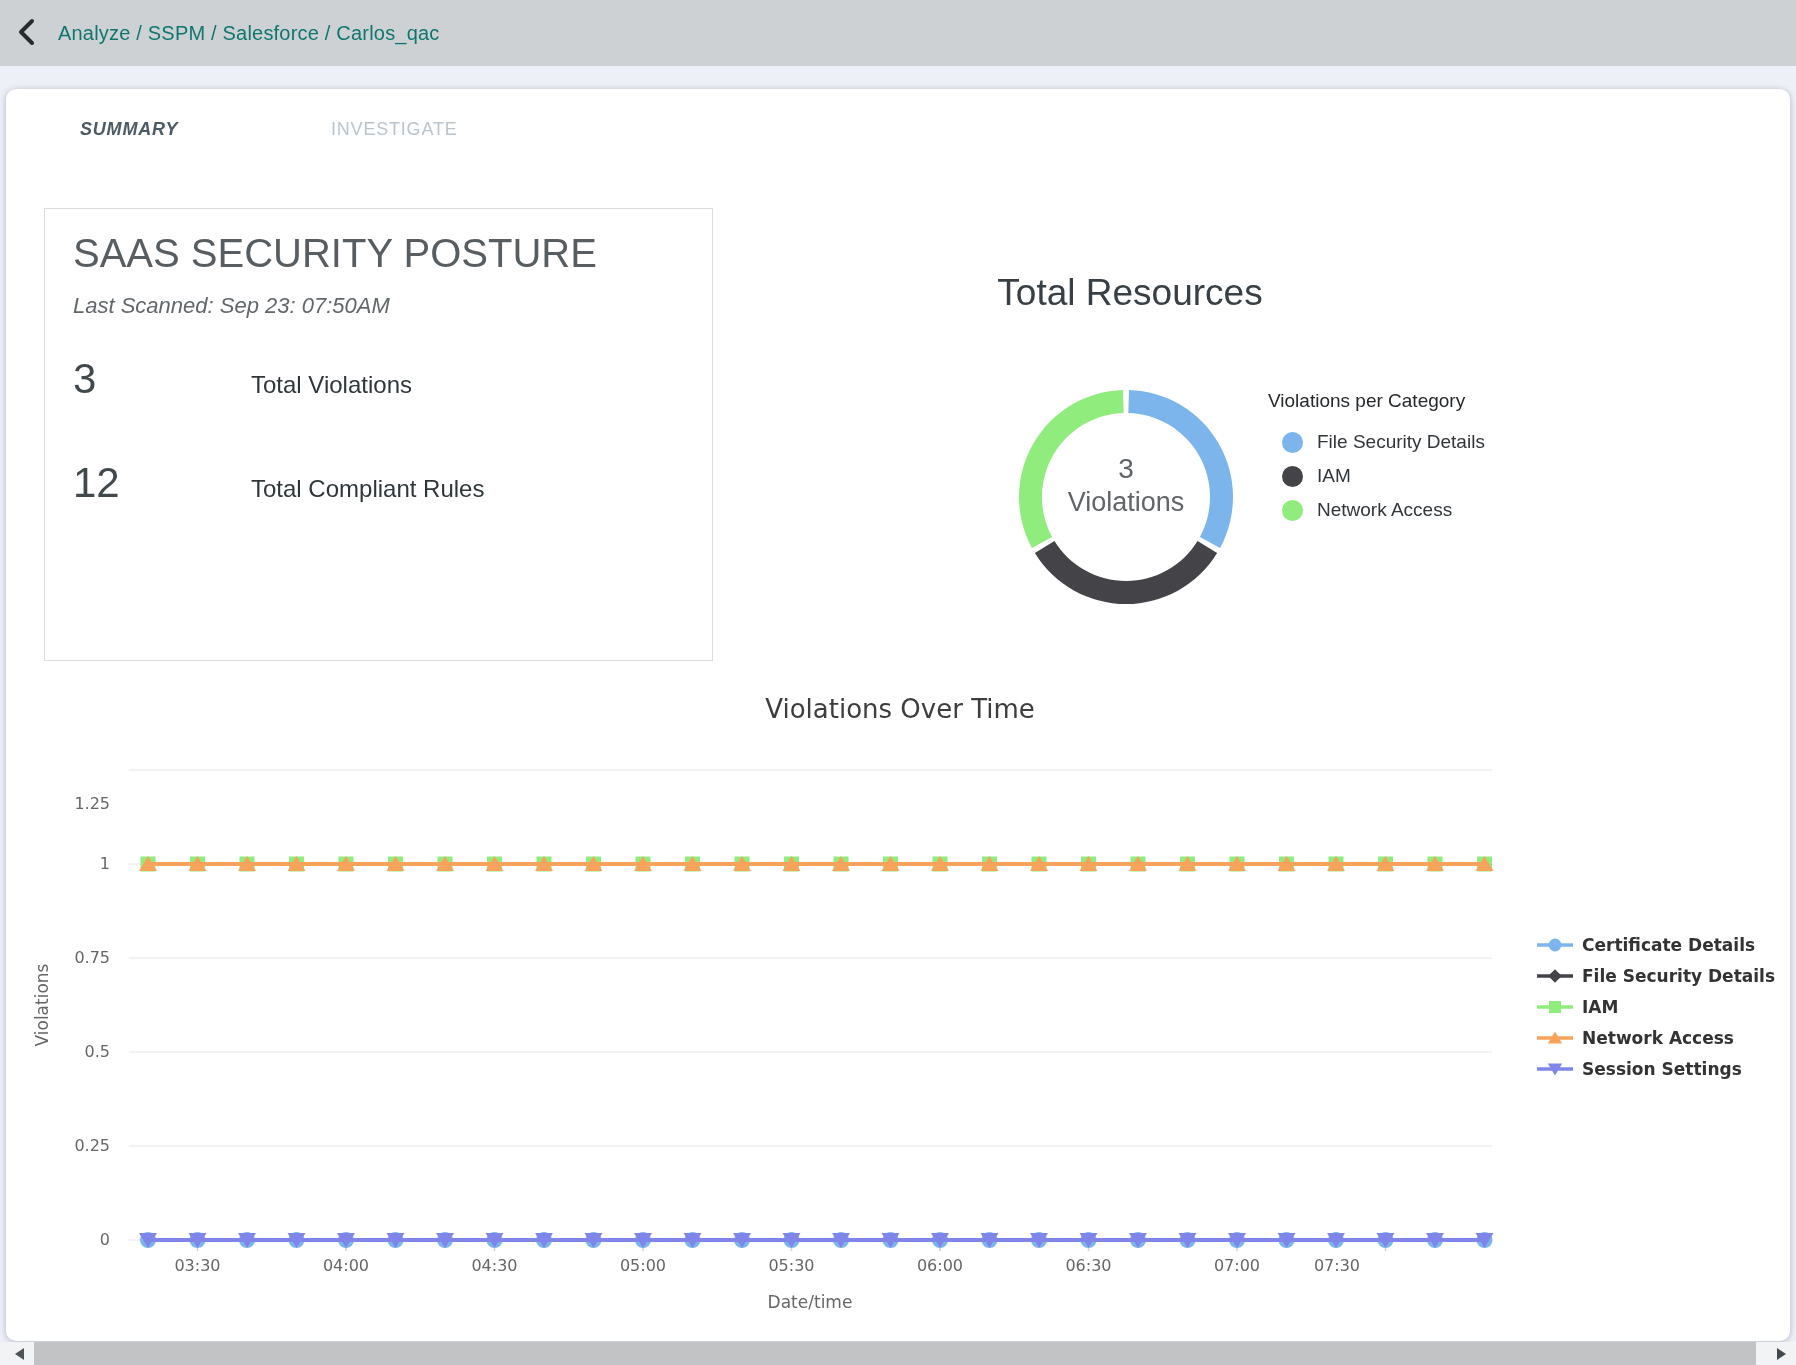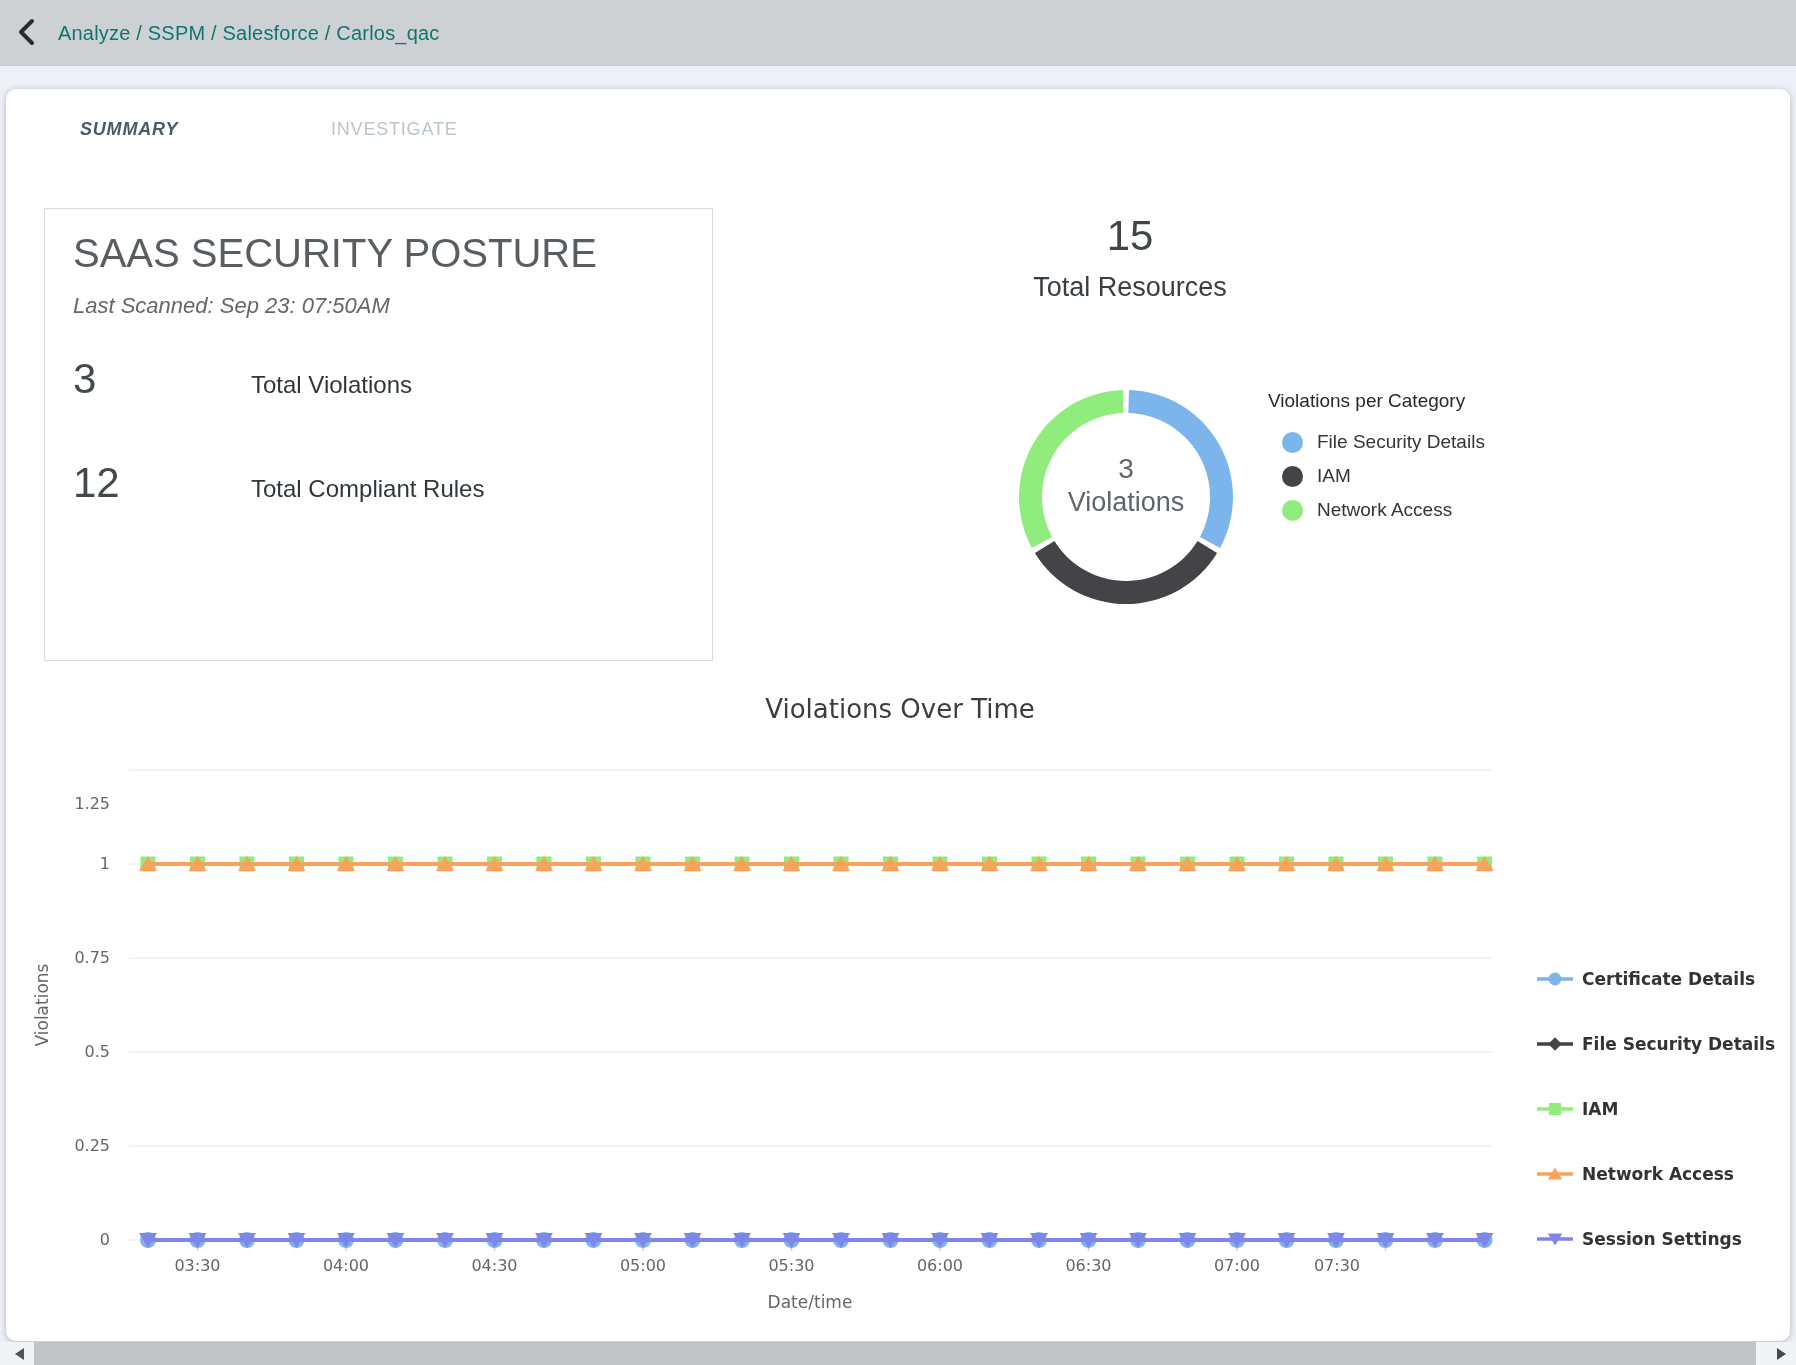--- a/index.html
+++ b/index.html
@@ -31,21 +31,21 @@
   .card-subtitle{position:absolute;left:28px;top:84px;font-size:22px;font-style:italic;color:#61676b;}
   .stat-value{position:absolute;left:28px;font-size:42px;color:#42494d;}
   .stat-label{position:absolute;left:206px;font-size:24px;color:#2f373b;}
   .stat-value.v1{top:146px;} .stat-label.l1{top:162px;}
   .stat-value.v2{top:250px;} .stat-label.l2{top:266px;}
 
   
   .res-value{position:absolute;left:930px;top:212px;width:400px;text-align:center;
              font-size:42px;color:#3f464a;z-index:6;}
   .res-label{position:absolute;left:930px;top:272px;width:400px;text-align:center;
-             font-size:27px;color:#394045;z-index:6;}
+             font-size:37px;color:#394045;z-index:6;}
 
   
   #donut-svg{position:absolute;left:986px;top:357px;z-index:5;}
   .donut-center{position:absolute;left:1026px;width:200px;text-align:center;color:#5f6569;z-index:6;}
   .dc-num{top:453px;font-size:28px;}
   .dc-text{top:487px;font-size:27px;}
   .donut-legend{position:absolute;left:1268px;top:390px;z-index:6;}
   .dl-title{font-size:19px;font-weight:normal;color:#26292c;}
   .dl-items{margin-top:13px;padding-left:14px;}
   .dl-item{display:flex;align-items:center;height:34px;cursor:pointer;}
@@ -57,21 +57,21 @@
   .chart-title{position:absolute;left:500px;top:694px;width:800px;text-align:center;
                font-size:26px;color:#3d3d3d;z-index:6;}
   .ytick{position:absolute;left:0;width:110px;text-align:right;font-size:16px;color:#666;z-index:6;}
   .xtick{position:absolute;top:1256px;width:90px;margin-left:-45px;text-align:center;
          font-size:16px;color:#666;z-index:6;}
   .y-axis-title{position:absolute;left:-18px;top:995px;width:120px;text-align:center;
                 transform:rotate(-90deg);font-size:17px;color:#666;z-index:6;}
   .x-axis-title{position:absolute;left:410px;top:1292px;width:800px;text-align:center;
                 font-size:17px;color:#666;z-index:6;}
   .chart-legend{position:absolute;left:1536px;top:929px;display:flex;flex-direction:column;z-index:6;}
-  .cl-item{display:flex;align-items:center;height:31px;cursor:pointer;margin-top:34px;}
+  .cl-item{display:flex;align-items:center;height:31px;cursor:pointer;}
   .cl-label{margin-left:8px;font-size:17px;font-weight:bold;color:#333;}
 
   
   .h-scrollbar{position:absolute;left:0;top:1342px;width:1796px;height:23px;background:#f2f3f4;z-index:25;}
   .sb-btn{position:absolute;top:0;width:27px;height:23px;background:#f2f3f4;border:none;padding:0;
           display:flex;align-items:center;justify-content:center;cursor:pointer;}
   .sb-left{left:6px;} .sb-right{left:1768px;}
   .tri-left{width:0;height:0;border-top:6px solid transparent;border-bottom:6px solid transparent;
             border-right:9px solid #4e5357;}
   .tri-right{width:0;height:0;border-top:6px solid transparent;border-bottom:6px solid transparent;
@@ -101,21 +101,20 @@
 
   <div class="posture-card">
     <div class="card-title">SAAS SECURITY POSTURE</div>
     <div class="card-subtitle">Last Scanned: Sep 23: 07:50AM</div>
     <div class="stat-value v1">3</div>
     <div class="stat-label l1">Total Violations</div>
     <div class="stat-value v2">12</div>
     <div class="stat-label l2">Total Compliant Rules</div>
   </div>
 
-  <div class="res-value">15</div>
   <div class="res-label">Total Resources</div>
 
   <svg id="donut-svg" width="280" height="280">
       <path d="M 142.98761534342185 33.04171769068209 A 107 107 0 0 1 234.12239729672797 190.89179037051946 L 213.8904801207958 179.95243356190312 A 84 84 0 0 0 142.3454176527798 56.032750336610235 Z" fill="#7cb5ec"></path>
       <path d="M 231.13478195330612 196.06649193879844 A 107 107 0 0 1 48.8652180466939 196.06649193879846 L 68.454937531984 184.01481610148664 A 84 84 0 0 0 211.545062468016 184.01481610148664 Z" fill="#434348"></path>
       <path d="M 45.877602703272046 190.8917903705195 A 107 107 0 0 1 137.0123846565781 33.04171769068209 L 137.65458234722018 56.032750336610235 A 84 84 0 0 0 66.10951987920423 179.95243356190315 Z" fill="#90ed7d"></path>
     </svg>
   <div class="donut-center dc-num">3</div>
   <div class="donut-center dc-text">Violations</div>
 

